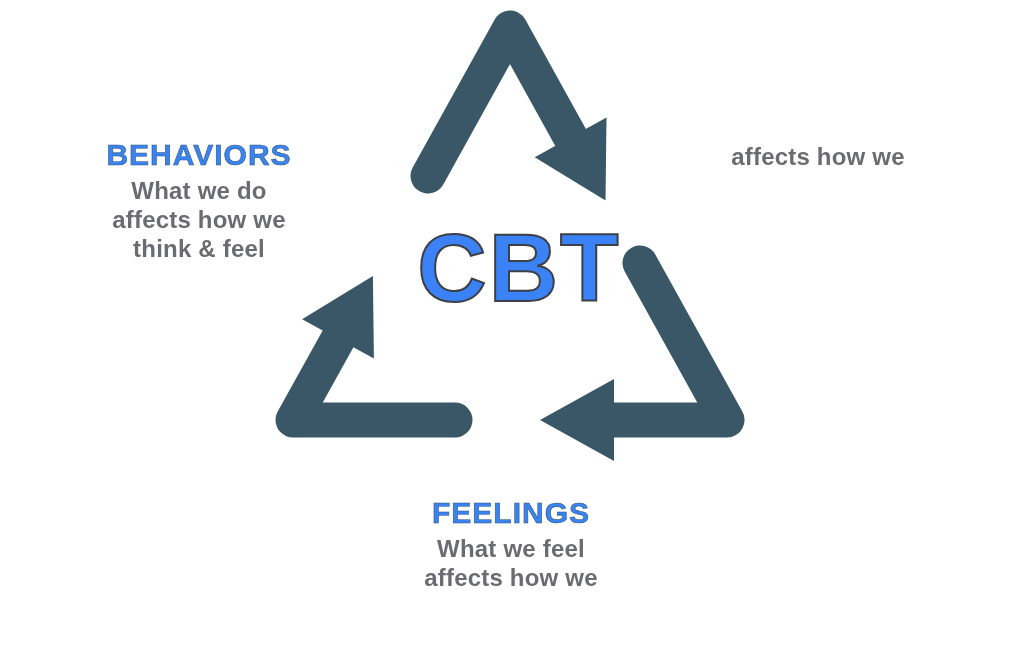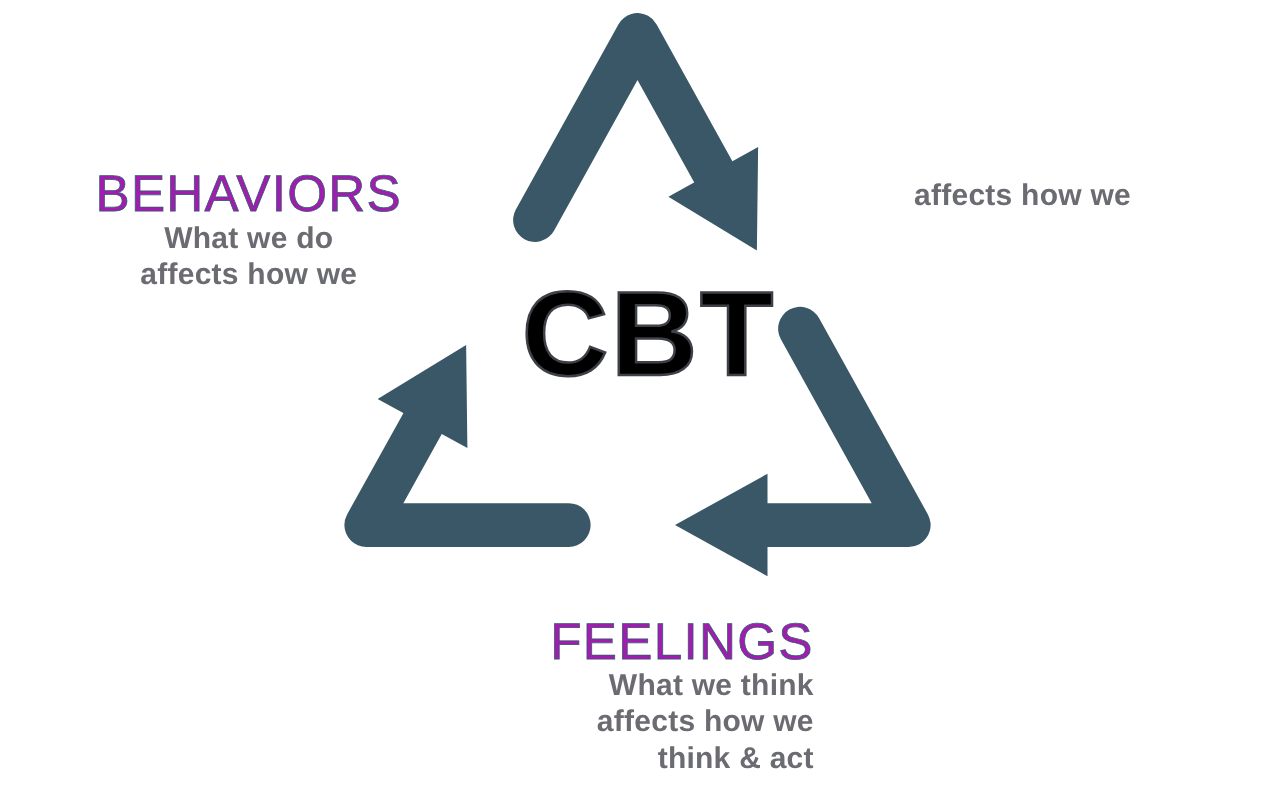--- a/index.html
+++ b/index.html
@@ -14,48 +14,48 @@
   .arrows-svg {
     position: absolute;
     left: 0; top: 0;
     width: 1024px; height: 647px;
   }
   .node {
     position: absolute;
     text-align: center;
   }
   .node-heading {
-    font-size: 41px;
-    font-weight: 400;
+    font-size: 30px;
+    font-weight: 700;
     letter-spacing: 1px;
     line-height: 34px;
-    color: #a21caf;
+    color: #3b82f6;
     -webkit-text-stroke: 0.6px #2e5d6e;
   }
   .node-desc {
     margin-top: 4px;
     font-size: 24px;
     font-weight: 700;
     line-height: 29px;
     letter-spacing: 0.2px;
     color: #6b6b72;
   }
   .node-desc .desc-line { display: block; }
   .node-behaviors { left: 59px;  top: 138px; width: 280px; }
   .node-thoughts  { left: 678px; top: 138px; width: 280px; }
-  .node-feelings  { left: 371px; top: 496px; width: 280px; text-align: right; }
+  .node-feelings  { left: 371px; top: 496px; width: 280px; }
   .center-label {
     position: absolute;
     left: 519px;
     top: 272px;
     transform: translate(-50%, -54%);
     font-size: 96px;
     font-weight: 700;
     letter-spacing: 2px;
-    color: #000000;
+    color: #3b82f6;
     -webkit-text-stroke: 2px #3d4046;
     white-space: nowrap;
   }
 </style>
 </head>
 <body>
 
 <div class="canvas">
 
   <svg class="arrows-svg" viewBox="0 0 1024 647" xmlns="http://www.w3.org/2000/svg">
@@ -76,31 +76,31 @@
     </g>
   </svg>
 
   <div class="center-label">CBT</div>
 
   <div class="node node-behaviors">
     <div class="node-heading">BEHAVIORS</div>
     <div class="node-desc">
       <span class="desc-line">What we do</span>
       <span class="desc-line">affects how we</span>
+      <span class="desc-line">think &amp; feel</span>
     </div>
   </div>
 
   <div class="node node-thoughts">
     <div class="node-desc">
       <span class="desc-line">affects how we</span>
     </div>
   </div>
 
   <div class="node node-feelings">
     <div class="node-heading">FEELINGS</div>
     <div class="node-desc">
-      <span class="desc-line">What we think</span>
+      <span class="desc-line">What we feel</span>
       <span class="desc-line">affects how we</span>
-      <span class="desc-line">think &amp; act</span>
     </div>
   </div>
 
 </div>
 
 </body></html>

